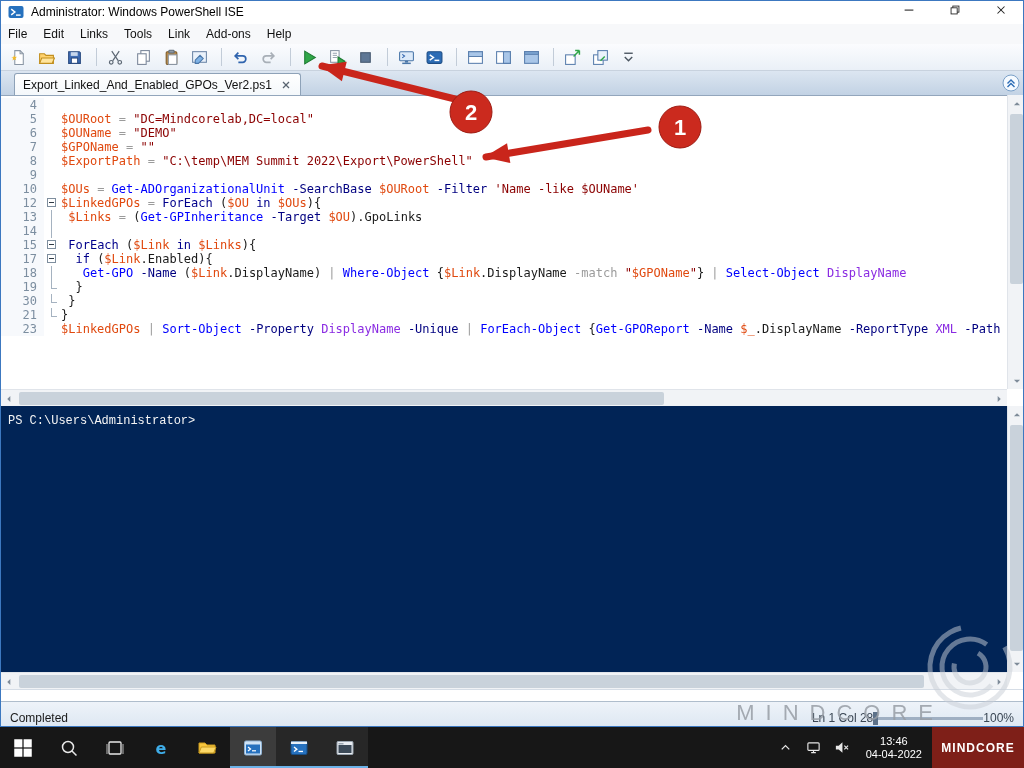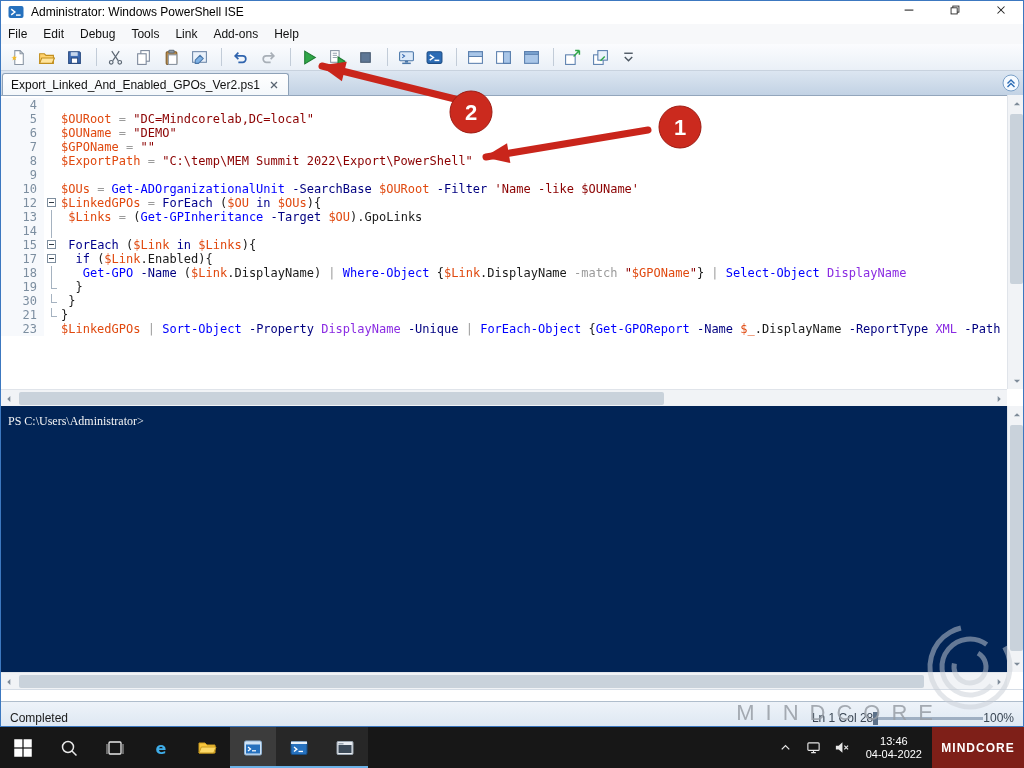--- a/index.html
+++ b/index.html
@@ -26,21 +26,21 @@
   
   .toolbar{position:absolute;top:44px;left:0;right:0;height:27px;background:linear-gradient(#FBFCFE,#EAF0F7);
         border-bottom:1px solid #C8D2DE;display:flex;align-items:center;padding-left:6px}
   .tb-btn{width:25px;height:24px;border:0;background:transparent;display:flex;align-items:center;
         justify-content:center;margin-right:3px;padding:0}
   .tb-btn svg{width:17px;height:17px;display:block}
   .tb-sep{width:1px;height:18px;background:#C2CCD8;margin:0 6px;flex:none}
 
   
   .tabbar{position:absolute;top:71px;left:0;right:0;height:24px;background:linear-gradient(#DCE6F1,#C2D2E4);
-        display:flex;align-items:flex-end;padding-left:2px}
+        display:flex;align-items:flex-end;padding-left:14px}
   .tab{height:22px;background:linear-gradient(#FFFFFF,#F4F8FB);border:1px solid #8EA2B8;border-bottom:none;
         border-radius:3px 3px 0 0;display:flex;align-items:center;padding:0 8px;font-size:12px;color:#111}
   .tab-close{margin-left:8px;width:12px;height:12px}
   .tab-close svg{width:12px;height:12px;display:block}
   .collapse-btn{position:absolute;right:4px;top:3px;width:18px;height:18px}
   .collapse-btn svg{width:18px;height:18px;display:block}
 
   
   .editor{position:absolute;top:95px;left:0;width:1007px;height:294px;background:#fff;
         border-top:1px solid #93A6BC;overflow:hidden;padding-top:2px}
@@ -59,21 +59,21 @@
   
   .vsb{position:absolute;width:17px;background:#F1F3F6;border-left:1px solid #E0E4EA}
   .hsb{position:absolute;height:17px;background:#F1F3F6;border-top:1px solid #E0E4EA}
   .sb-arrow{position:absolute;width:17px;height:17px;display:flex;align-items:center;justify-content:center}
   .sb-arrow svg{width:14px;height:14px}
   .vsb .sb-thumb{position:absolute;left:2px;width:13px;background:#C9D2DB;border-radius:2px}
   .hsb .sb-thumb{position:absolute;top:2px;height:13px;background:#C9D2DB;border-radius:2px}
 
   
   .console{position:absolute;top:406px;left:0;width:1007px;height:266px;background:#012456;color:#F5F5F5;
-        font-family:Liberation Serif, serif;font-size:12px;padding:8px}
+        font-family:Liberation Mono, monospace;font-size:12px;padding:8px}
   .gap{position:absolute;top:689px;left:0;right:0;height:12px;background:#fff;border-top:1px solid #D6DDE6}
 
   
   .statusbar{position:absolute;top:701px;left:0;right:0;height:26px;background:linear-gradient(#EEF3F9,#D9E4F0);
         border-top:1px solid #AFBDCC;display:flex;align-items:center;font-size:12px;color:#1A1A1A;padding:16px 10px}
   .status-right{margin-left:auto;display:flex;align-items:center;color:#3A4654}
   .zoom-slider{width:110px;height:3px;background:#9FAFC2;position:relative}
   .zoom-thumb{position:absolute;left:0;top:-5px;width:5px;height:13px;background:#5C7189}
 
   
@@ -133,21 +133,21 @@
               <line x1="4" y1="4" x2="12" y2="12"></line>
               <line x1="12" y1="4" x2="4" y2="12"></line>
             </svg></span>
         </div>
     </div>
   </div>
 
   <div class="menubar">
       <div class="menu-item">File</div>
       <div class="menu-item">Edit</div>
-      <div class="menu-item">Debug</div>
+      <div class="menu-item">Links</div>
       <div class="menu-item">Tools</div>
       <div class="menu-item">Link</div>
       <div class="menu-item">Add-ons</div>
       <div class="menu-item">Help</div>
     </div>
 
   <div class="toolbar">
       <button class="tb-btn">
         <span>
           <svg viewBox="0 0 16 16">

